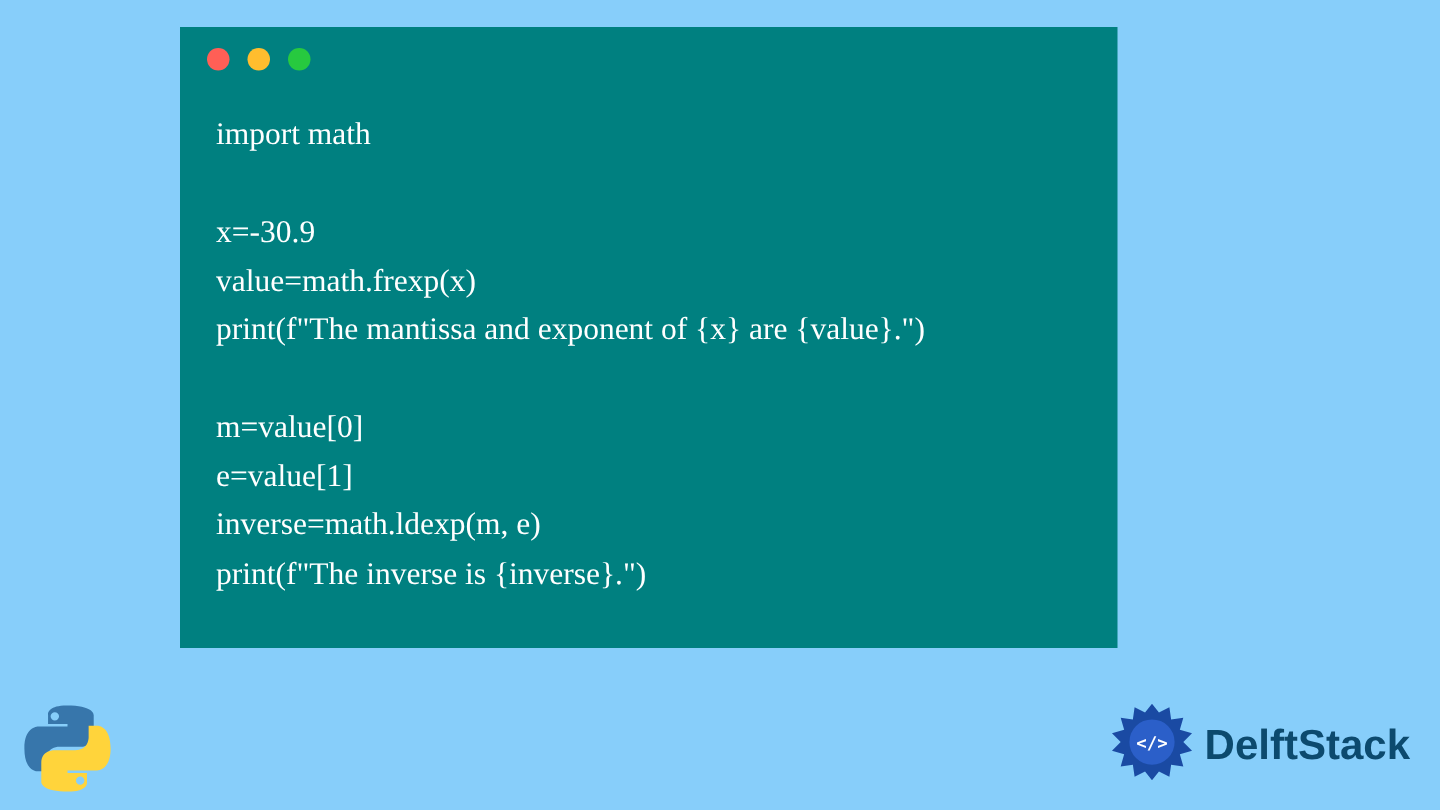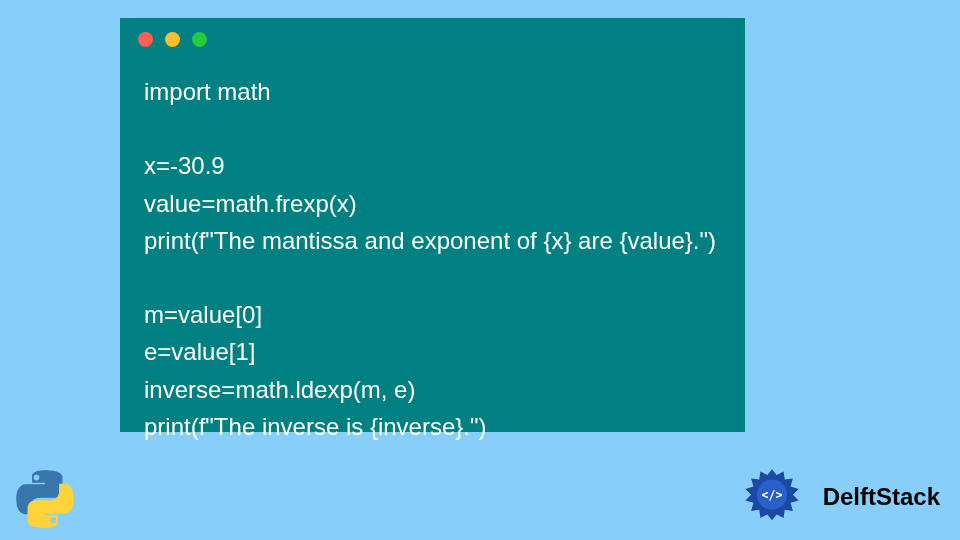--- a/index.html
+++ b/index.html
@@ -29,22 +29,22 @@
     width: 15px;
     height: 15px;
     border-radius: 50%;
   }
   .dot-red { background: #ff5f56; }
   .dot-yellow { background: #ffbd2e; }
   .dot-green { background: #27c93f; }
   .code-block {
     padding: 18px 24px 0 24px;
     color: #ffffff;
-    font-family: Liberation Sans, sans-serif;
-    font-size: 24px;
+    font-family: Liberation Serif, serif;
+    font-size: 21px;
     line-height: 1.55;
     white-space: pre;
   }
   .python-logo {
     position: absolute;
     left: 14px;
     bottom: 10px;
     width: 62px;
     height: 62px;
   }
@@ -54,24 +54,23 @@
     bottom: 14px;
     display: flex;
     align-items: center;
     gap: 6px;
   }
   .ds-badge {
     width: 58px;
     height: 58px;
   }
   .ds-text {
-    font-size: 24px;
+    font-size: 28px;
     font-weight: 600;
-    color: #000000;
-    margin-left: 16px;
+    color: #0c4a6e;
   }
 </style>
 </head>
 <body>
 
 <div class="code-window">
   <div class="window-controls">
     <div class="dot dot-red"></div>
     <div class="dot dot-yellow"></div>
     <div class="dot dot-green"></div>

